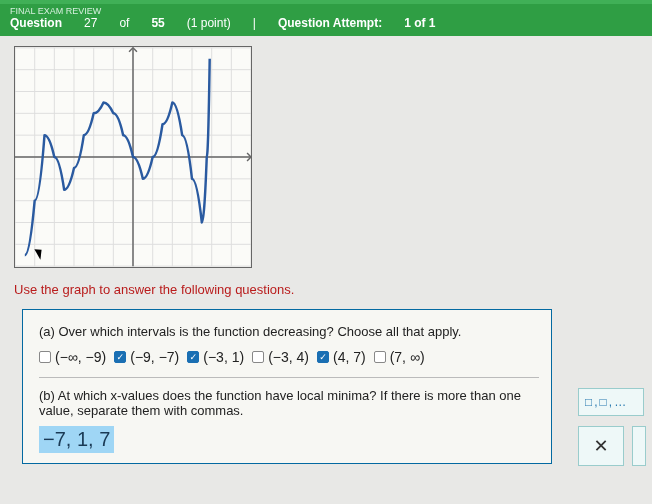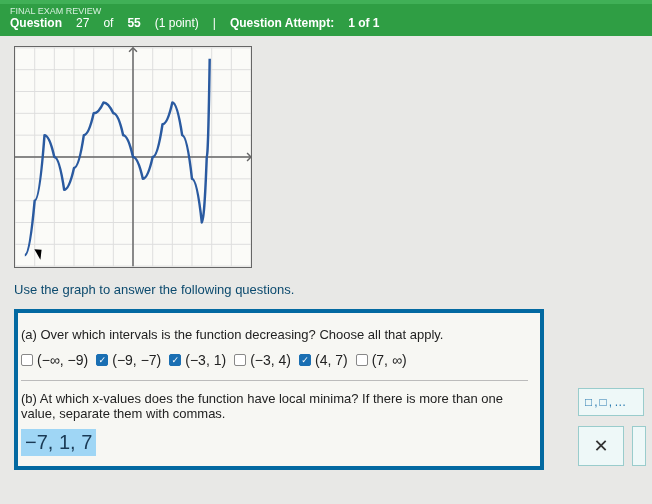--- a/index.html
+++ b/index.html
@@ -8,38 +8,39 @@
     background: #2f9e44;
     color: #fff;
     padding: 6px 10px 6px 10px;
     font-size: 12px;
     display: flex;
     align-items: center;
     gap: 6px;
     border-top: 4px solid #40b057;
   }
   .header .small { font-size: 9px; color: #d6f0de; margin-top:-4px; display:block; }
-  .header-main { display:flex; gap:14px; align-items:baseline; }
+  .header-main { display:flex; gap:22px; align-items:baseline; }
   .content { padding: 10px 14px 0 14px; position: relative; }
   .graph-box {
     width: 238px; height: 222px;
     border: 1px solid #666;
     background: #fbfbf8;
     position: relative;
     overflow: hidden;
   }
   .graph-box svg { width: 100%; height: 100%; display:block; }
-  .prompt { font-size: 13px; color: #0c4a6e; margin: 14px 0 12px 0; }
+  .prompt { font-size: 13px; color: #b91c1c; margin: 14px 0 12px 0; }
   .qbox {
-    border: 4px solid #0369a1;
+    border: 1px solid #0369a1;
     background: #f7f7f3;
-    padding: 14px 12px 10px 3px;
+    padding: 14px 12px 10px 16px;
     width: 530px;
     font-size: 13px;
     color: #222;
+    margin-left: 8px;
   }
   .part-a { border-bottom: 1px solid #bbb; padding-bottom: 12px; margin-bottom: 10px; }
   .intervals { margin-top: 10px; display:flex; flex-wrap:wrap; gap: 10px 8px; align-items:center; font-size: 14px; }
   .opt { display:flex; align-items:center; gap:4px; }
   .cb {
     width: 12px; height: 12px; border: 1px solid #888; background:#fff; display:inline-flex;
     align-items:center; justify-content:center; font-size:9px; color:#fff; border-radius:2px;
   }
   .cb.checked { background:#1a6fb3; border-color:#1a6fb3; }
   .part-b-ans {

